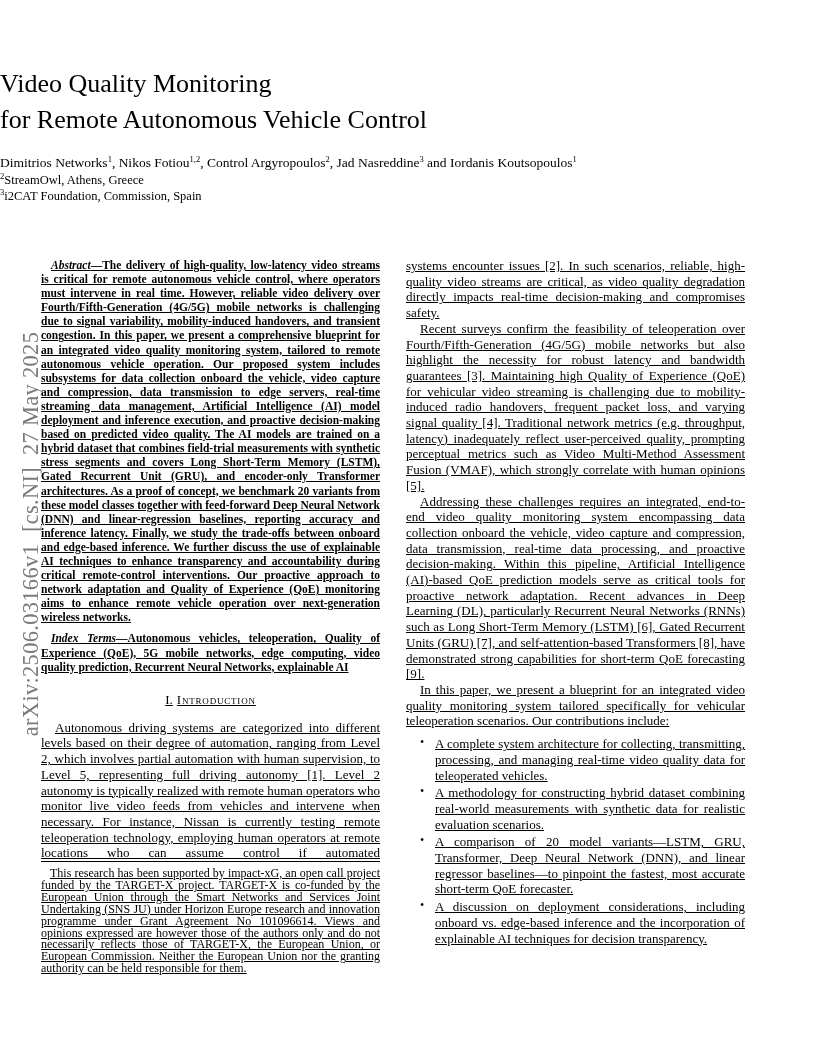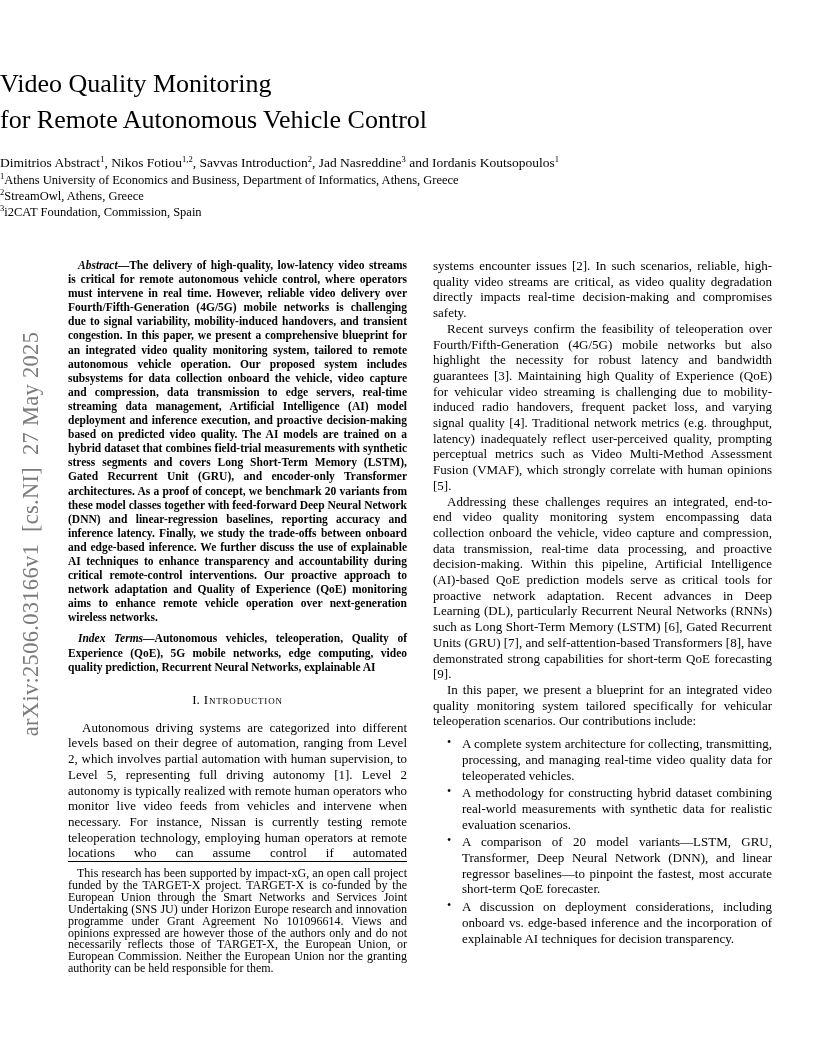--- a/index.html
+++ b/index.html
@@ -26,24 +26,25 @@
     position:absolute;
     top:66px;left:0;width:100%;
   }
   .title{font-size:26px;font-weight:400;line-height:36px;margin:0;}
   .authors{margin-top:16px;font-size:13.5px;line-height:17px;}
   .affils{margin-top:1px;font-size:12.5px;line-height:16px;}
   sup{font-size:8.5px;line-height:0;vertical-align:super;}
   
   .columns{
     position:absolute;
-    top:258px;left:68px;
+    top:258px;left:41px;
     width:704px;
     display:flex;
     gap:26px;
+    text-decoration:underline;
   }
   .col{width:339px;}
   .col-left{height:700px;display:flex;flex-direction:column;}
   .abstract,.indexterms{
     font-size:11.5px;
     font-weight:bold;
     line-height:14.1px;
     text-align:justify;
     margin:0;
     text-indent:10px;
@@ -97,24 +98,23 @@
 <div class="page">
 
   <div class="watermark">arXiv:2506.03166v1  [cs.NI]  27 May 2025</div>
 
   <div class="front">
     <h1 class="title">
       <span>Video Quality Monitoring</span><br>
       <span>for Remote Autonomous Vehicle Control</span>
     </h1>
     <div class="authors">
-      <span><span>Dimitrios Abstract</span><sup>1</sup><span>, </span></span><span><span>Nikos Fotiou</span><sup>1,2</sup><span>, </span></span><span><span>Savvas Introduction</span><sup>2</sup><span>, </span></span><span><span>Jad Nasreddine</span><sup>3</sup><span> and </span></span><span><span>Iordanis Koutsopoulos</span><sup>1</sup></span>
+      <span><span>Dimitrios Networks</span><sup>1</sup><span>, </span></span><span><span>Nikos Fotiou</span><sup>1,2</sup><span>, </span></span><span><span>Control Argyropoulos</span><sup>2</sup><span>, </span></span><span><span>Jad Nasreddine</span><sup>3</sup><span> and </span></span><span><span>Iordanis Koutsopoulos</span><sup>1</sup></span>
     </div>
     <div class="affils">
-      <div><sup>1</sup><span>Athens University of Economics and Business, Department of Informatics, Athens, Greece</span></div>
       <div><sup>2</sup><span>StreamOwl, Athens, Greece</span></div>
       <div><sup>3</sup><span>i2CAT Foundation, Commission, Spain</span></div>
     </div>
   </div>
 
   <div class="columns">
 
     <div class="col col-left">
       <p class="abstract"><span class="lead">Abstract</span><span>—The delivery of high-quality, low-latency video streams is critical for remote autonomous vehicle control, where operators must intervene in real time. However, reliable video delivery over Fourth/Fifth-Generation (4G/5G) mobile networks is challenging due to signal variability, mobility-induced handovers, and transient congestion. In this paper, we present a comprehensive blueprint for an integrated video quality monitoring system, tailored to remote autonomous vehicle operation. Our proposed system includes subsystems for data collection onboard the vehicle, video capture and compression, data transmission to edge servers, real-time streaming data management, Artificial Intelligence (AI) model deployment and inference execution, and proactive decision-making based on predicted video quality. The AI models are trained on a hybrid dataset that combines field-trial measurements with synthetic stress segments and covers Long Short-Term Memory (LSTM), Gated Recurrent Unit (GRU), and encoder-only Transformer architectures. As a proof of concept, we benchmark 20 variants from these model classes together with feed-forward Deep Neural Network (DNN) and linear-regression baselines, reporting accuracy and inference latency. Finally, we study the trade-offs between onboard and edge-based inference. We further discuss the use of explainable AI techniques to enhance transparency and accountability during critical remote-control interventions. Our proactive approach to network adaptation and Quality of Experience (QoE) monitoring aims to enhance remote vehicle operation over next-generation wireless networks.</span></p>
       <p class="indexterms"><span class="lead">Index Terms</span><span>—Autonomous vehicles, teleoperation, Quality of Experience (QoE), 5G mobile networks, edge computing, video quality prediction, Recurrent Neural Networks, explainable AI</span></p>

